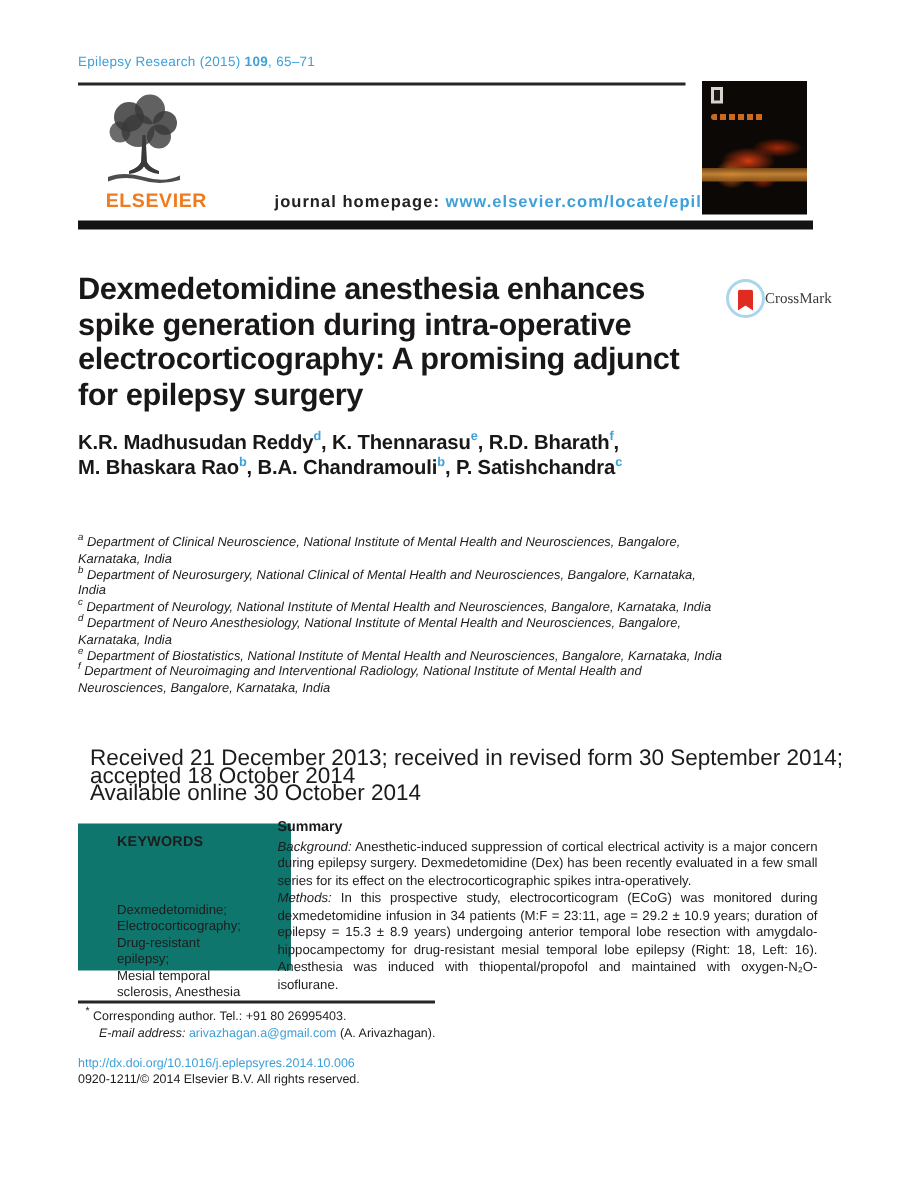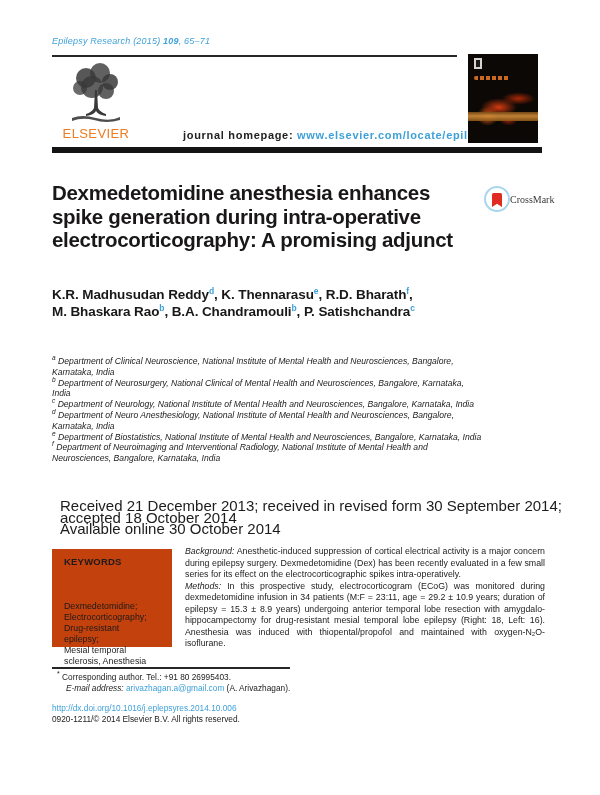--- a/index.html
+++ b/index.html
@@ -7,27 +7,27 @@
     --elsevier-orange:#ef7b1e;
     --text-dark:#1d1b1b;
   }
   *{box-sizing:border-box;}
   html,body{margin:0;padding:0;}
   body{
     width:600px;height:795px;position:relative;background:#ffffff;
     font-family:"Liberation Sans", sans-serif;color:var(--text-dark);
     overflow:hidden;
   }
-  .journal-ref{position:absolute;left:52px;top:36px;font-size:9px;color:var(--link-blue);letter-spacing:0.2px;font-style:italic;}
+  .journal-ref{position:absolute;left:52px;top:36px;font-size:9px;color:var(--link-blue);letter-spacing:0.2px;}
   .journal-ref b{font-weight:bold;}
   .top-rule{position:absolute;left:52px;top:55px;width:405px;height:1.5px;background:#262626;}
 
   .logo-block{position:absolute;left:54px;top:62px;width:84px;text-align:center;}
   .logo-tree{display:block;margin:0 auto;}
-  .logo-word{color:var(--elsevier-orange);font-weight:normal;font-size:13px;letter-spacing:0.4px;margin-top:0px;}
+  .logo-word{color:var(--elsevier-orange);font-weight:bold;font-size:13px;letter-spacing:0.4px;margin-top:0px;text-align:right;}
 
   .homepage-line{position:absolute;left:167px;top:129px;font-size:11px;font-weight:bold;letter-spacing:0.7px;color:#222;margin-left:16px;}
   .homepage-line .url{color:var(--link-blue);}
 
   .cover{position:absolute;left:468px;top:54px;width:70px;height:89px;background:#0b0805;overflow:hidden;}
   .cover-logo{position:absolute;left:6px;top:4px;width:8px;height:11px;background:#d8d4cc;}
   .cover-logo::after{content:"";position:absolute;left:2px;top:2px;width:4px;height:7px;background:#1a1a1a;}
   .cover-title-bar{position:absolute;left:6px;top:22px;width:36px;height:3.5px;border-radius:2px;
     background:repeating-linear-gradient(90deg,#c96a20 0 4px,rgba(0,0,0,0) 4px 6px);}
   .cover-art{position:absolute;left:0;top:28px;width:70px;height:55px;
@@ -54,22 +54,22 @@
   .authors{position:absolute;left:52px;top:287px;font-size:13.5px;font-weight:bold;
     line-height:16.5px;color:#191717;letter-spacing:-0.1px;}
   .authors sup{color:var(--link-blue);font-size:8.5px;line-height:0;}
 
   .affiliations{position:absolute;left:52px;top:356px;width:430px;font-size:8.6px;
     font-style:italic;line-height:10.8px;color:#1d1b1b;}
   .affiliations sup{font-size:6.5px;line-height:0;}
 
   .received{position:absolute;left:60px;top:500px;font-size:15px;line-height:11.5px;color:#1d1b1b;}
 
-  .kw-box{position:absolute;left:52px;top:549px;width:120px;height:98px;background:#c2410c;
-    padding:7px 6px 0 12px;}
+  .kw-box{position:absolute;left:52px;top:549px;width:142px;height:98px;background:#0f766e;
+    padding:7px 6px 0 26px;}
   .kw-title{font-size:9.5px;font-weight:bold;letter-spacing:0.2px;margin-bottom:2px;}
   .kw-list{font-size:8.8px;line-height:11px;white-space:pre-line;margin-top:34px;}
 
   .summary{position:absolute;left:185px;top:546px;width:360px;font-size:8.8px;
     line-height:11.5px;text-align:justify;color:#1d1b1b;}
   .summary-title{font-size:9.5px;font-weight:bold;margin-bottom:1px;}
   .p-label{font-style:italic;}
 
   .footnote-rule{position:absolute;left:52px;top:667px;width:238px;height:1.5px;background:#262626;}
   .footnotes{position:absolute;left:52px;top:672px;font-size:8.3px;line-height:11px;color:#1d1b1b;}
@@ -113,20 +113,21 @@
   <div class="cover-art"></div>
   <div class="cover-band"></div>
 </div>
 
 <div class="black-bar"></div>
 
 <div class="title">
     <div>Dexmedetomidine anesthesia enhances</div>
     <div>spike generation during intra-operative</div>
     <div>electrocorticography: A promising adjunct</div>
+    <div>for epilepsy surgery</div>
   </div>
 
 <div class="crossmark">
   <div class="cm-circle">
       <div class="cm-flag"></div>
     </div>
   <div class="cm-label">CrossMark</div>
 </div>
 
 <div class="authors">
@@ -152,20 +153,21 @@
   <div class="kw-title">KEYWORDS</div>
   <div class="kw-list">Dexmedetomidine;
 Electrocorticography;
 Drug-resistant
 epilepsy;
 Mesial temporal
 sclerosis, Anesthesia</div>
 </div>
 
 <div class="summary">
+  <div class="summary-title">Summary</div>
   <div>
       <div><span class="p-label">Background:</span><span> Anesthetic-induced suppression of cortical electrical activity is a major concern during epilepsy surgery. Dexmedetomidine (Dex) has been recently evaluated in a few small series for its effect on the electrocorticographic spikes intra-operatively.</span></div>
       <div><span class="p-label">Methods:</span><span> In this prospective study, electrocorticogram (ECoG) was monitored during dexmedetomidine infusion in 34 patients (M:F = 23:11, age = 29.2 ± 10.9 years; duration of epilepsy = 15.3 ± 8.9 years) undergoing anterior temporal lobe resection with amygdalo-hippocampectomy for drug-resistant mesial temporal lobe epilepsy (Right: 18, Left: 16). Anesthesia was induced with thiopental/propofol and maintained with oxygen-N₂O-isoflurane.</span></div>
     </div>
 </div>
 
 <div class="footnote-rule"></div>
 
 <div class="footnotes">
   <div class="fn-line1"><sup>*</sup><span> Corresponding author. Tel.: +91 80 26995403.</span></div>

